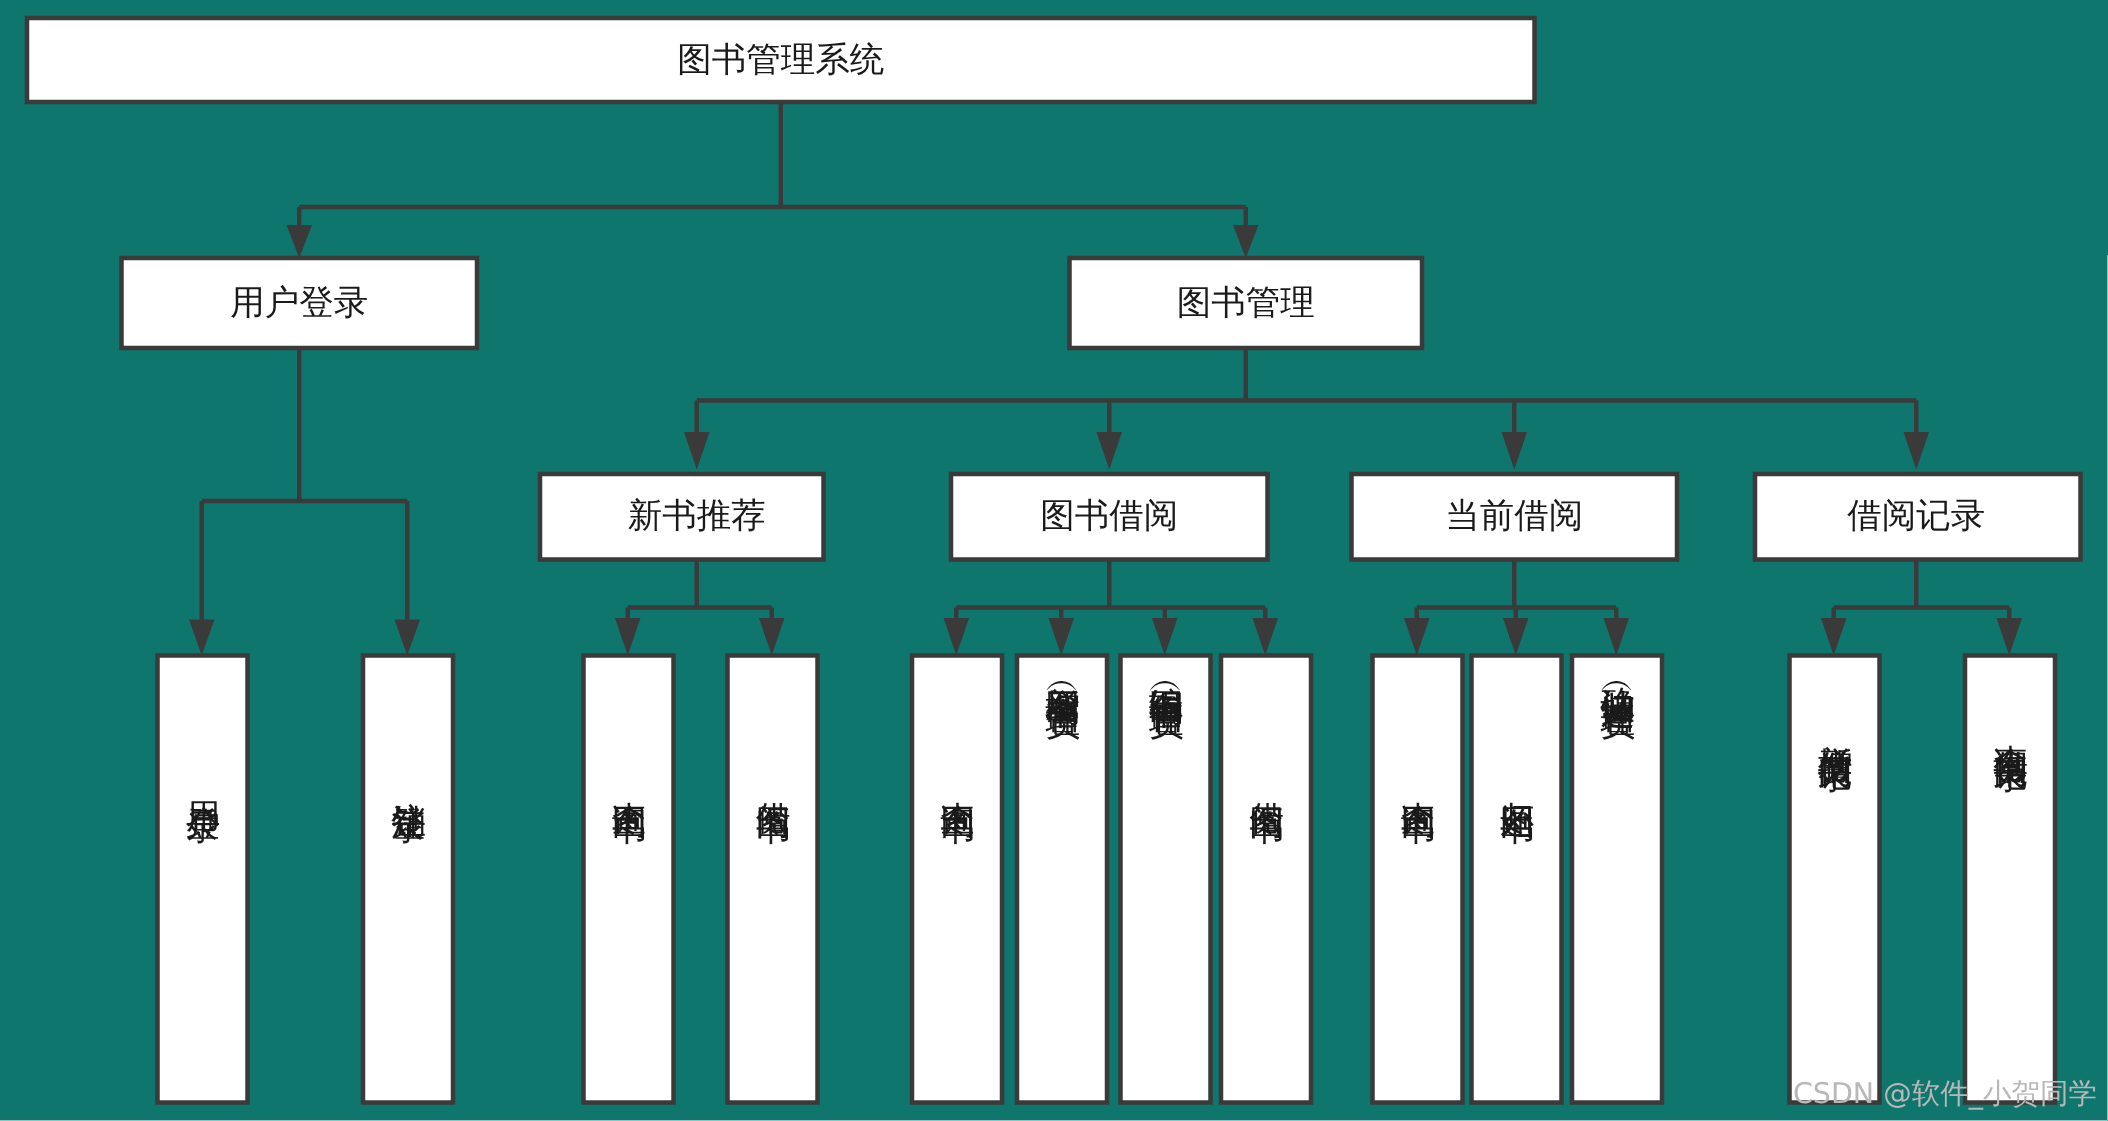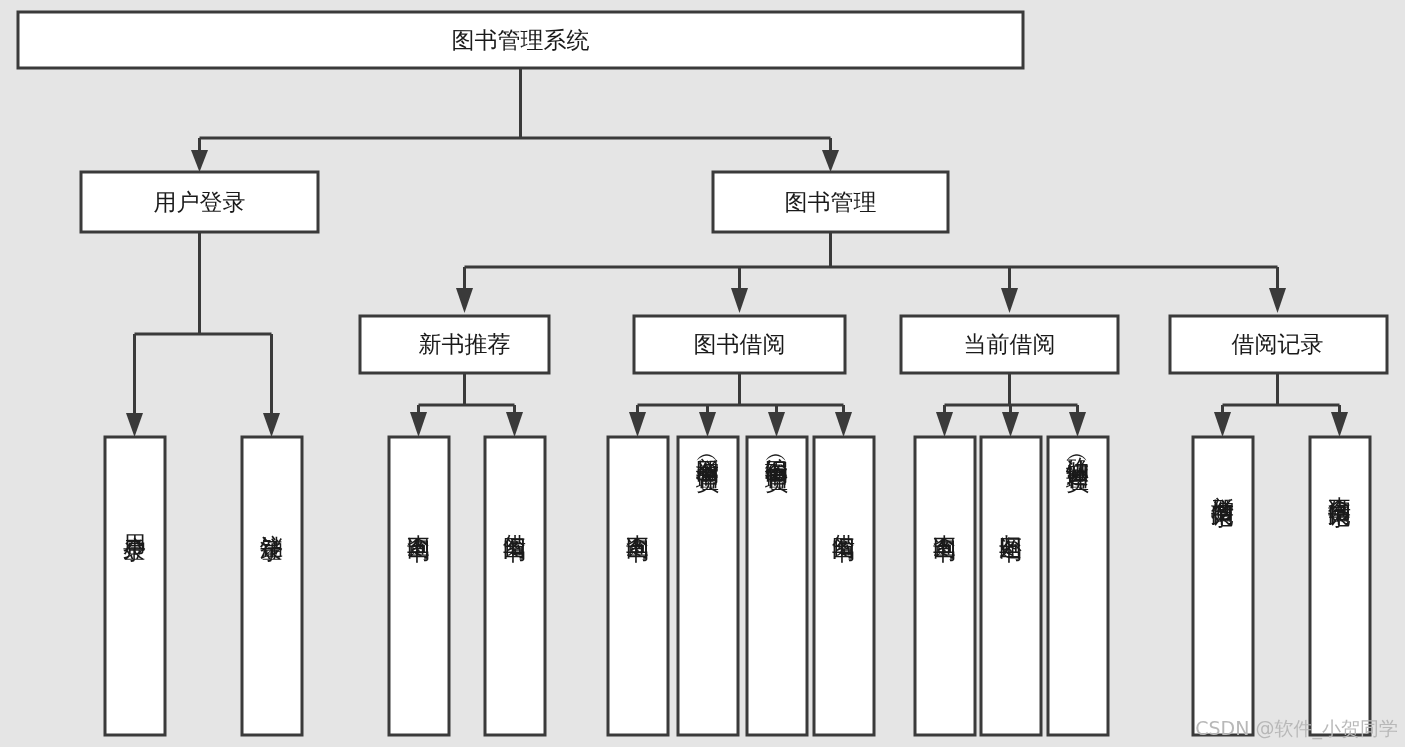--- a/index.html
+++ b/index.html
@@ -8,21 +8,21 @@
     padding: 0;
     background: #ffffff;
   }
   body {
     font-family: "DejaVu Sans", "Liberation Sans", sans-serif;
   }
   #diagram-root {
     position: relative;
     width: 1405px;
     height: 747px;
-    background: #e5e5e5;
+    background: #0f766e;
     overflow: hidden;
   }
   svg#flow-svg {
     position: absolute;
     top: 0;
     left: 0;
     width: 1405px;
     height: 747px;
     display: block;
   }

